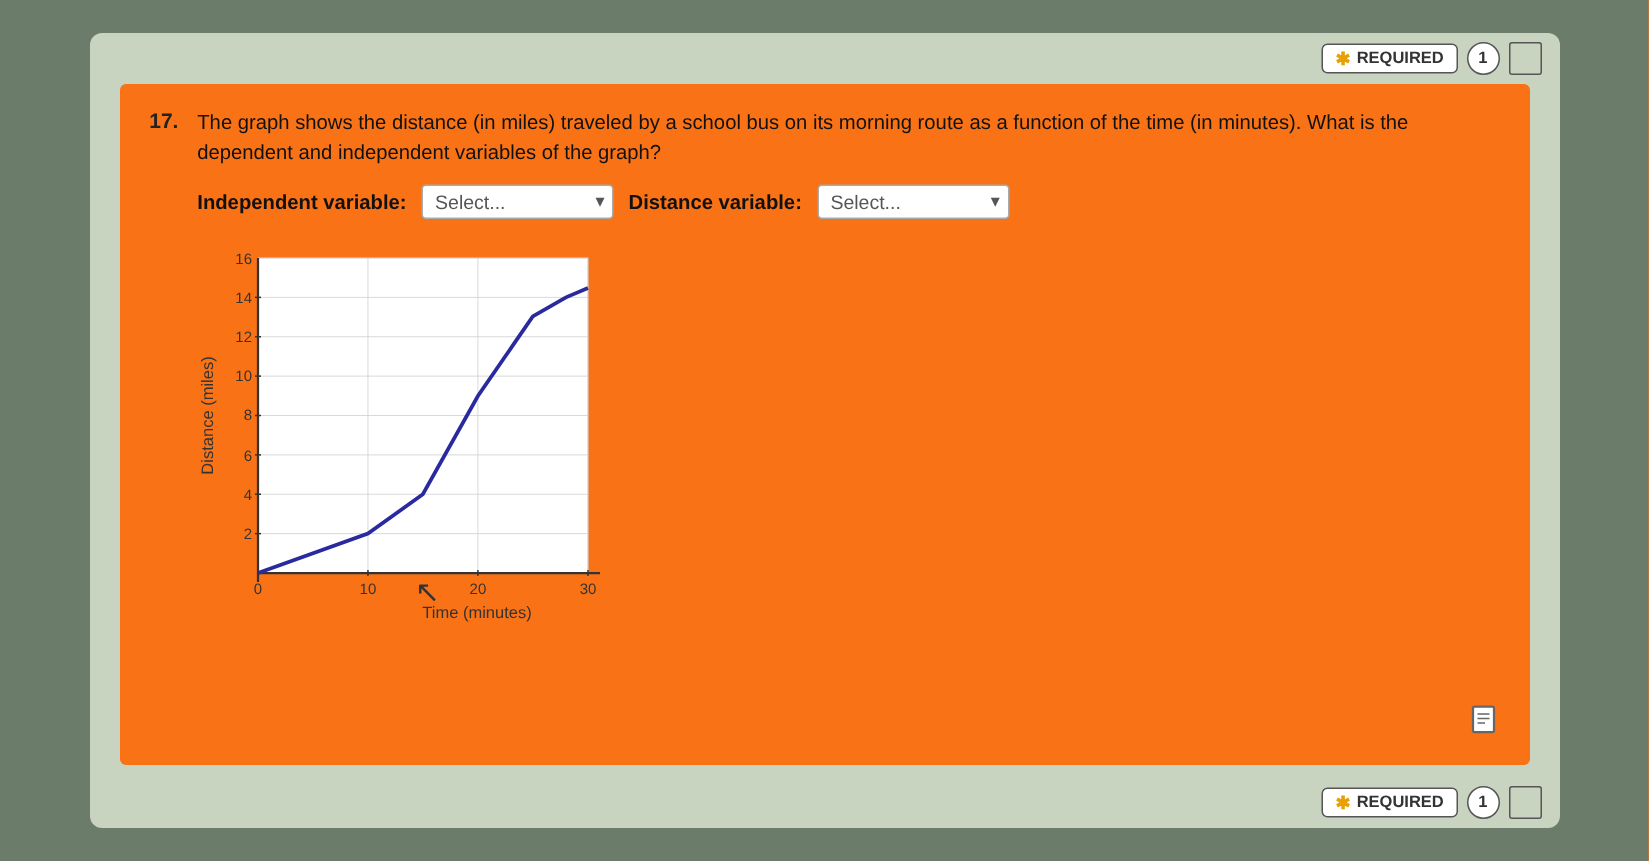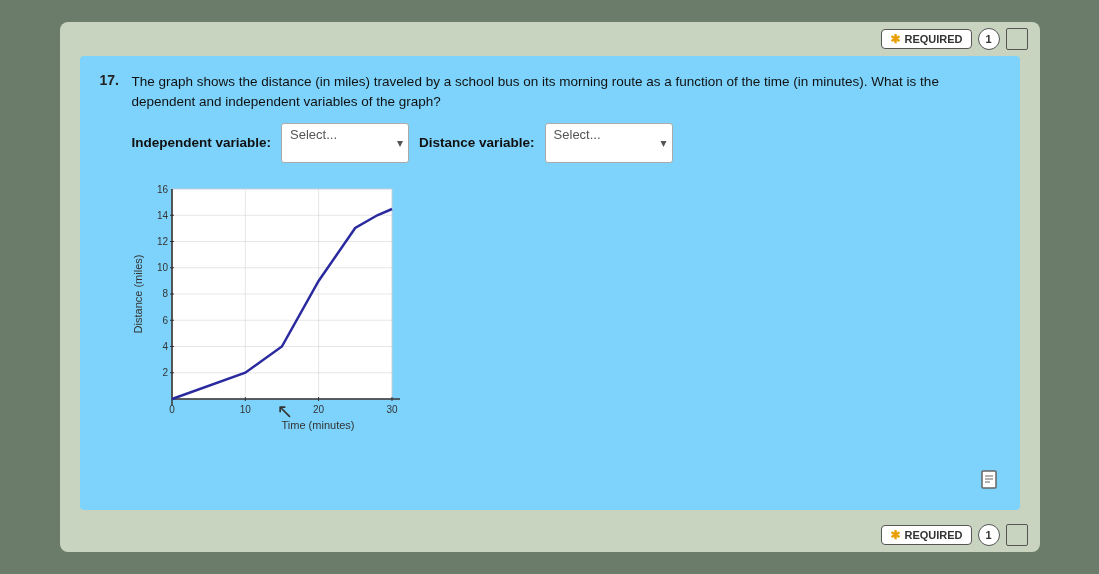--- a/index.html
+++ b/index.html
@@ -68,21 +68,21 @@
 
     .square-icon {
       width: 22px;
       height: 22px;
       border: 1.5px solid #555;
       background: transparent;
       border-radius: 2px;
     }
 
     .main-content {
-      background: #7dd3fc;
+      background: #f97316;
       margin: 0 20px 10px 20px;
       border-radius: 4px;
       padding: 16px 20px 20px 20px;
       flex: 1;
       position: relative;
     }
 
     .question-row {
       display: flex;
       gap: 8px;
@@ -113,21 +113,21 @@
 
     .var-label {
       font-size: 13.5px;
       font-weight: bold;
       color: #111;
     }
 
     .select-dropdown {
       border: 1.5px solid #aaa;
       border-radius: 3px;
-      padding: 3px 24px 20px 8px;
+      padding: 3px 24px 3px 8px;
       font-size: 13px;
       color: #555;
       background: #fff;
       appearance: none;
       -webkit-appearance: none;
       position: relative;
       cursor: pointer;
       min-width: 90px;
     }
 

